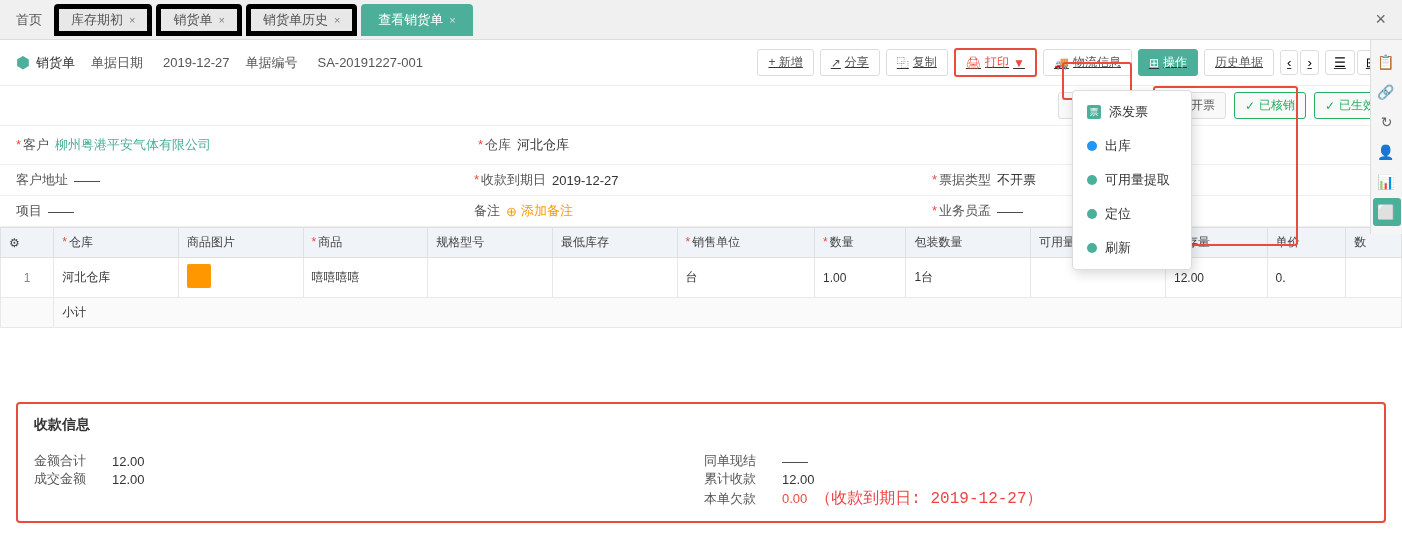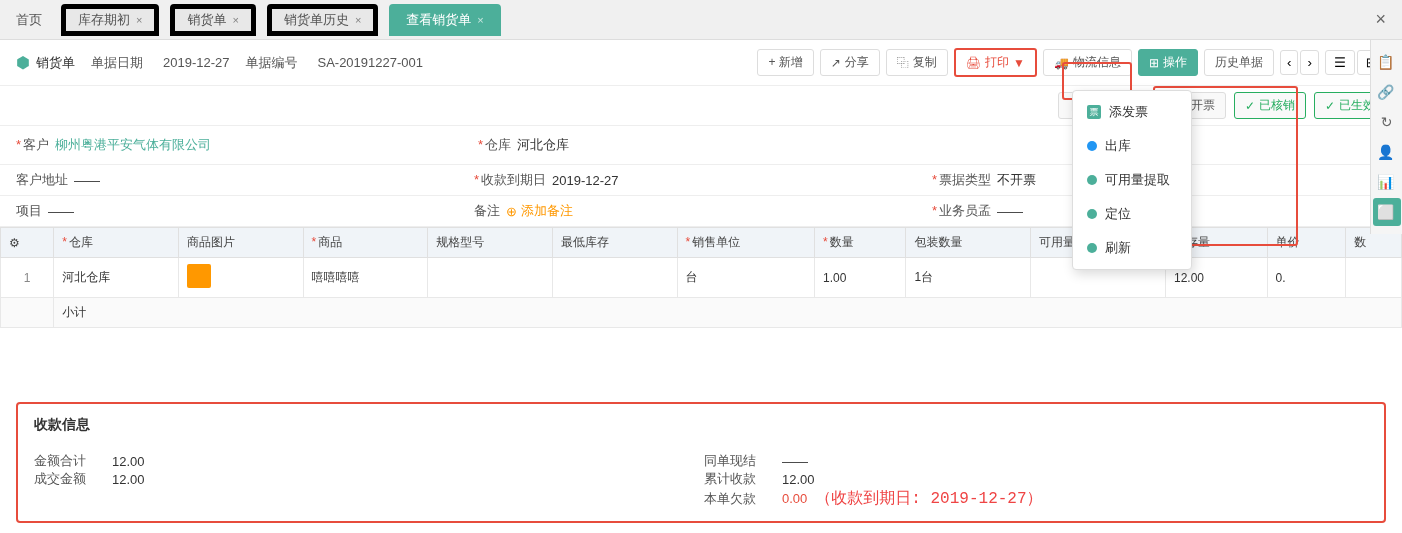--- a/index.html
+++ b/index.html
@@ -1,21 +1,21 @@
 <!DOCTYPE html>
 <html><head>
   <meta charset="utf-8">
   <style>
     * { box-sizing: border-box; margin: 0; padding: 0; }
     body { font-family: 'Microsoft YaHei', Arial, sans-serif; font-size: 13px; background: #f5f5f5; color: #333; overflow: hidden; }
 
     
     .tab-bar {
       display: flex; align-items: center; background: #f0f0f0; border-bottom: 1px solid #ddd;
-      height: 40px; padding: 0 8px; gap: 11px;
+      height: 40px; padding: 0 8px; gap: 4px;
     }
     .tab {
       display: flex; align-items: center; padding: 6px 12px; cursor: pointer;
       background: #e8e8e8; border: 5px solid #000000; border-radius: 4px 4px 0 0;
       font-size: 13px; color: #555; gap: 6px; height: 32px;
     }
     .tab.active { background: #4caf9a; color: #fff; border-color: #4caf9a; }
     .tab-close { font-size: 11px; opacity: 0.7; cursor: pointer; }
     .tab-home { background: transparent; border: none; font-size: 13px; color: #555; cursor: pointer; padding: 6px 8px; }
     .tab-bar-right { margin-left: auto; }
@@ -26,21 +26,21 @@
 
     
     .doc-header {
       display: flex; align-items: center; padding: 8px 16px; border-bottom: 1px solid #eee;
       gap: 16px; background: #fff;
     }
     .doc-title { display: flex; align-items: center; gap: 6px; font-weight: 500; color: #333; }
     .doc-title-icon { color: #4caf9a; font-size: 16px; }
     .doc-meta { display: flex; align-items: center; gap: 16px; color: #555; font-size: 13px; }
     .doc-meta span { display: flex; align-items: center; gap: 16px; }
-    .doc-actions { margin-left: auto; display: flex; align-items: center; gap: 6px; }
+    .doc-actions { margin-left: auto; display: flex; align-items: center; gap: 6px; text-decoration: underline; }
     .action-btn {
       display: flex; align-items: center; gap: 4px; padding: 4px 10px;
       border: 1px solid #ddd; background: #fff; cursor: pointer; border-radius: 3px;
       font-size: 12px; color: #555; white-space: nowrap;
     }
     .action-btn.print-btn { border: 2px solid #e74c3c; color: #e74c3c; }
     .action-btn.operations-btn { background: #4caf9a; color: #fff; border-color: #4caf9a; }
     .nav-arrows { display: flex; gap: 2px; }
     .nav-arrow { padding: 4px 6px; border: 1px solid #ddd; background: #fff; cursor: pointer; border-radius: 3px; }
     .view-toggle { display: flex; gap: 2px; }

